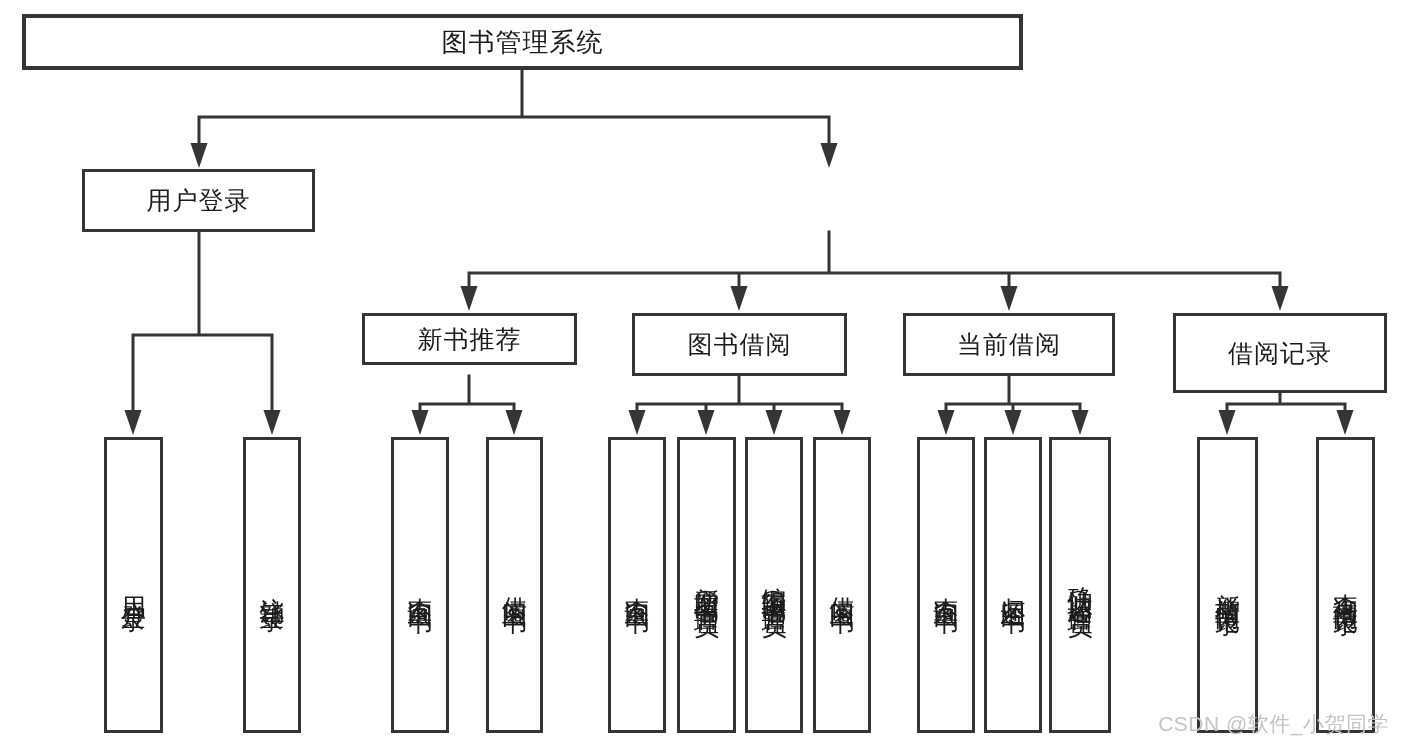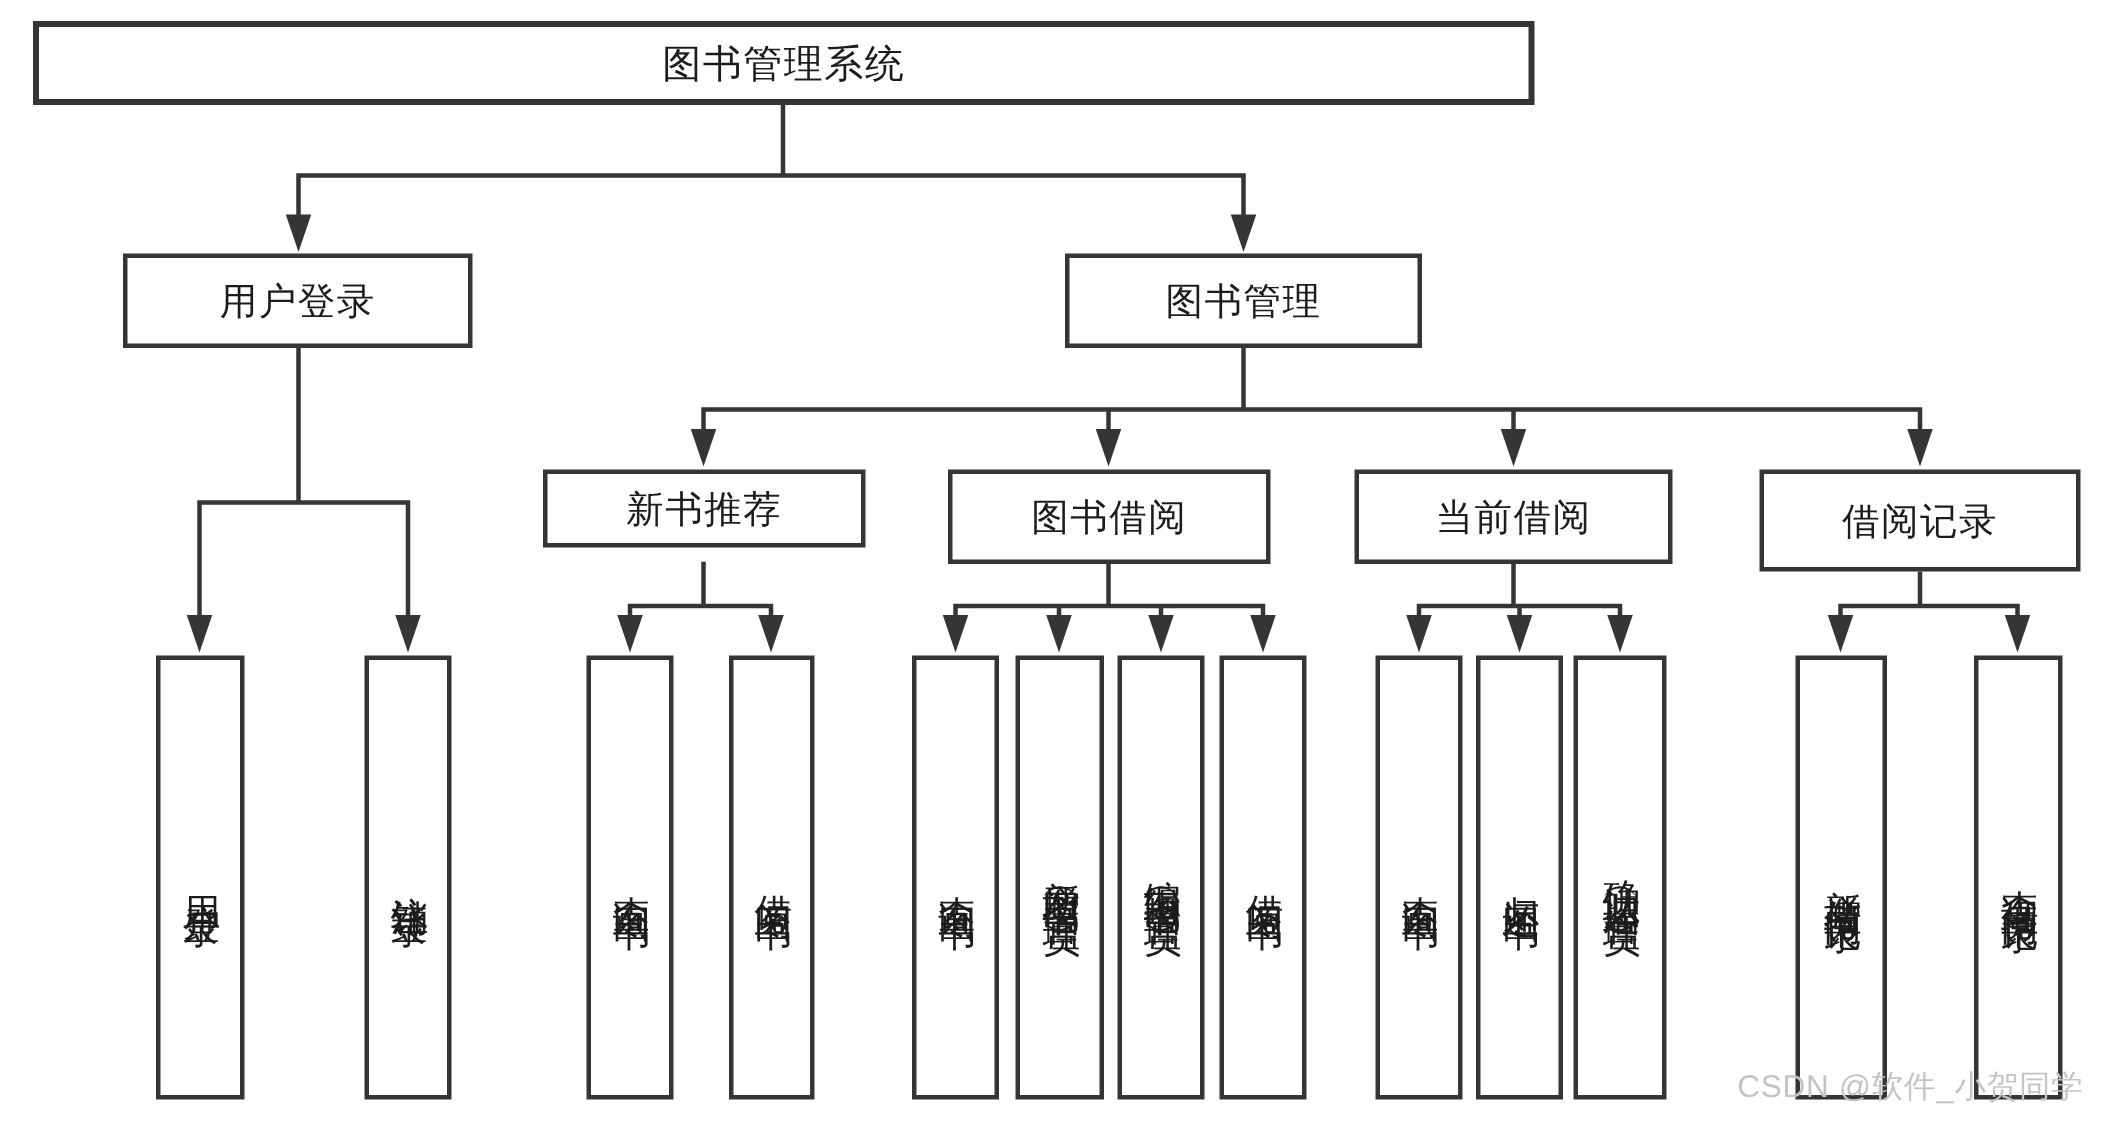--- a/index.html
+++ b/index.html
@@ -95,26 +95,25 @@
       <polygon points="1004.5,410 1021.5,410 1013,435"></polygon>
       <polygon points="1071.5,410 1088.5,410 1080,435"></polygon>
       <polygon points="1218.5,410 1235.5,410 1227,435"></polygon>
       <polygon points="1336.5,410 1353.5,410 1345,435"></polygon>
     </g>
   </svg>
 
   <div class="node root" style="left:22px;top:14px;width:1001px;height:56px;">图书管理系统</div>
 
   <div class="node" style="left:82px;top:169px;width:233px;height:63px;">用户登录</div>
-  <div class="node" style="left:710px;top:169px;width:238px;height:63px;">图书管理</div>
 
   <div class="node" style="left:362px;top:313px;width:215px;height:52px;">新书推荐</div>
   <div class="node" style="left:632px;top:313px;width:215px;height:63px;">图书借阅</div>
   <div class="node" style="left:903px;top:313px;width:212px;height:63px;">当前借阅</div>
-  <div class="node" style="left:1173px;top:313px;width:214px;height:68px;">借阅记录</div>
+  <div class="node" style="left:1173px;top:313px;width:214px;height:80px;">借阅记录</div>
 
   <div class="node vert" style="left:104px;top:437px;width:59px;height:296px;">用户登录</div>
   <div class="node vert" style="left:243px;top:437px;width:58px;height:296px;">注销登录</div>
 
   <div class="node vert" style="left:391px;top:437px;width:58px;height:296px;">查询图书</div>
   <div class="node vert" style="left:486px;top:437px;width:57px;height:296px;">借阅图书</div>
 
   <div class="node vert" style="left:608px;top:437px;width:58px;height:296px;">查询图书</div>
   <div class="node vert" style="left:677px;top:437px;width:59px;height:296px;">新增图书（管理员）</div>
   <div class="node vert" style="left:745px;top:437px;width:58px;height:296px;">编辑图书（管理员）</div>

